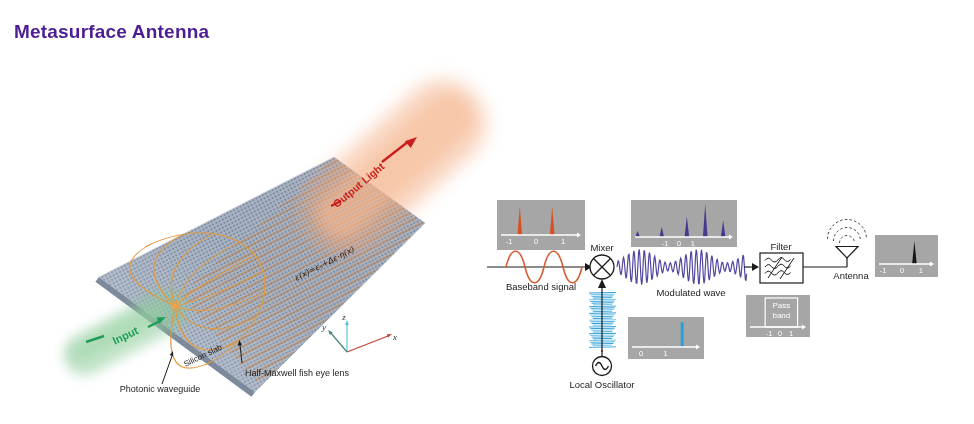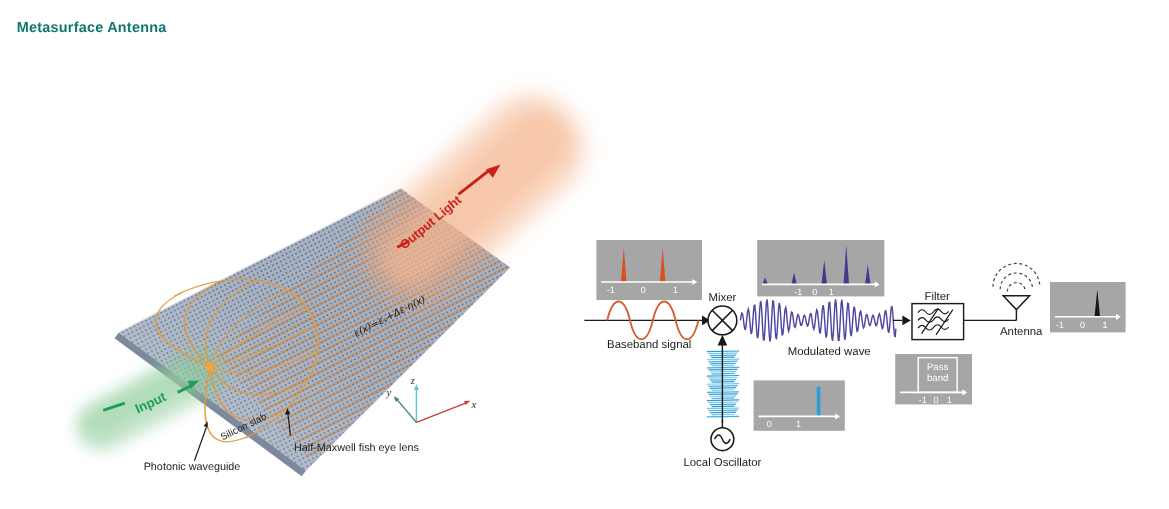--- a/index.html
+++ b/index.html
@@ -1,19 +1,19 @@
 <!DOCTYPE html>
 <html><head>
 <meta charset="utf-8">
 <style>
   html,body{margin:0;padding:0;background:#ffffff;}
   .canvas{position:relative;width:974px;height:424px;background:#ffffff;overflow:hidden;
           font-family:"Liberation Sans", sans-serif;}
-  .page-title{position:absolute;left:14px;top:8px;font-size:12px;font-weight:600;
-              color:#0f766e;letter-spacing:.2px;}
+  .page-title{position:absolute;left:14px;top:8px;font-size:19px;font-weight:600;
+              color:#4c1d95;letter-spacing:.2px;}
   svg{position:absolute;overflow:visible;}
   svg text{font-family:"Liberation Sans", sans-serif;}
   .lbl{fill:#1c1c1c;font-size:9px;}
   .blk{fill:#1a1a1a;font-size:9.5px;}
   .axis-lbl{font-family:"Liberation Serif", serif;font-style:italic;font-size:9px;fill:#333;}
   .eq{font-family:"DejaVu Sans", sans-serif;font-style:italic;font-size:8.2px;fill:#1c1c1c;}
 </style>
 </head>
 <body>
 

